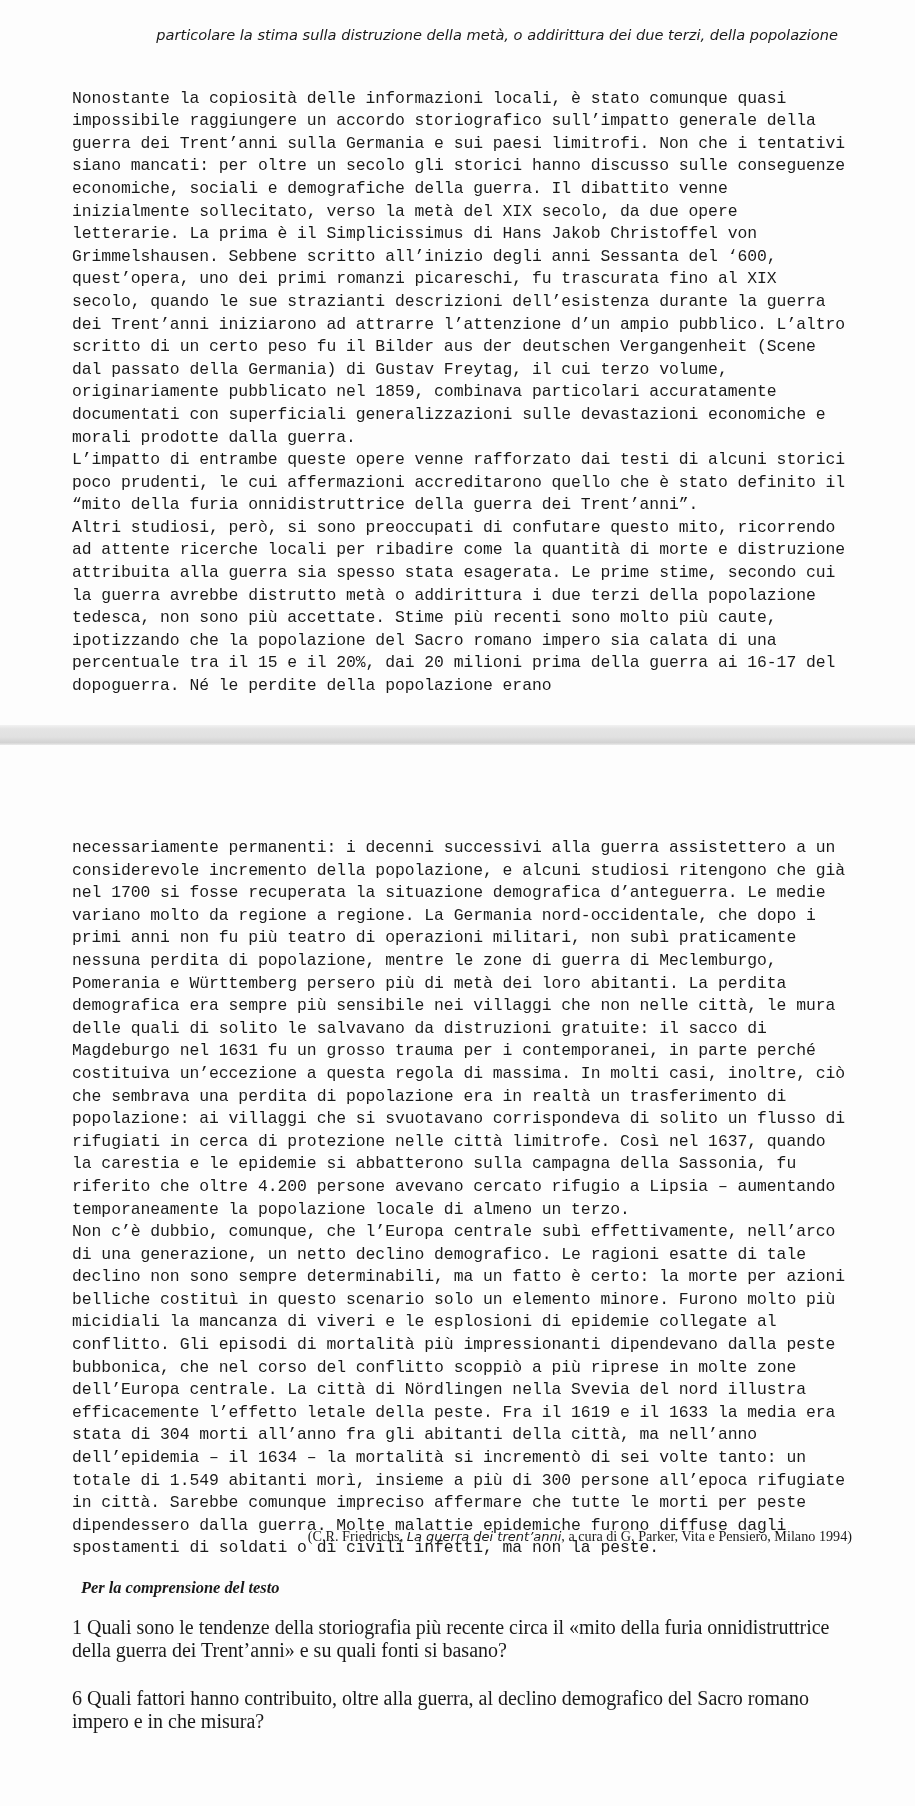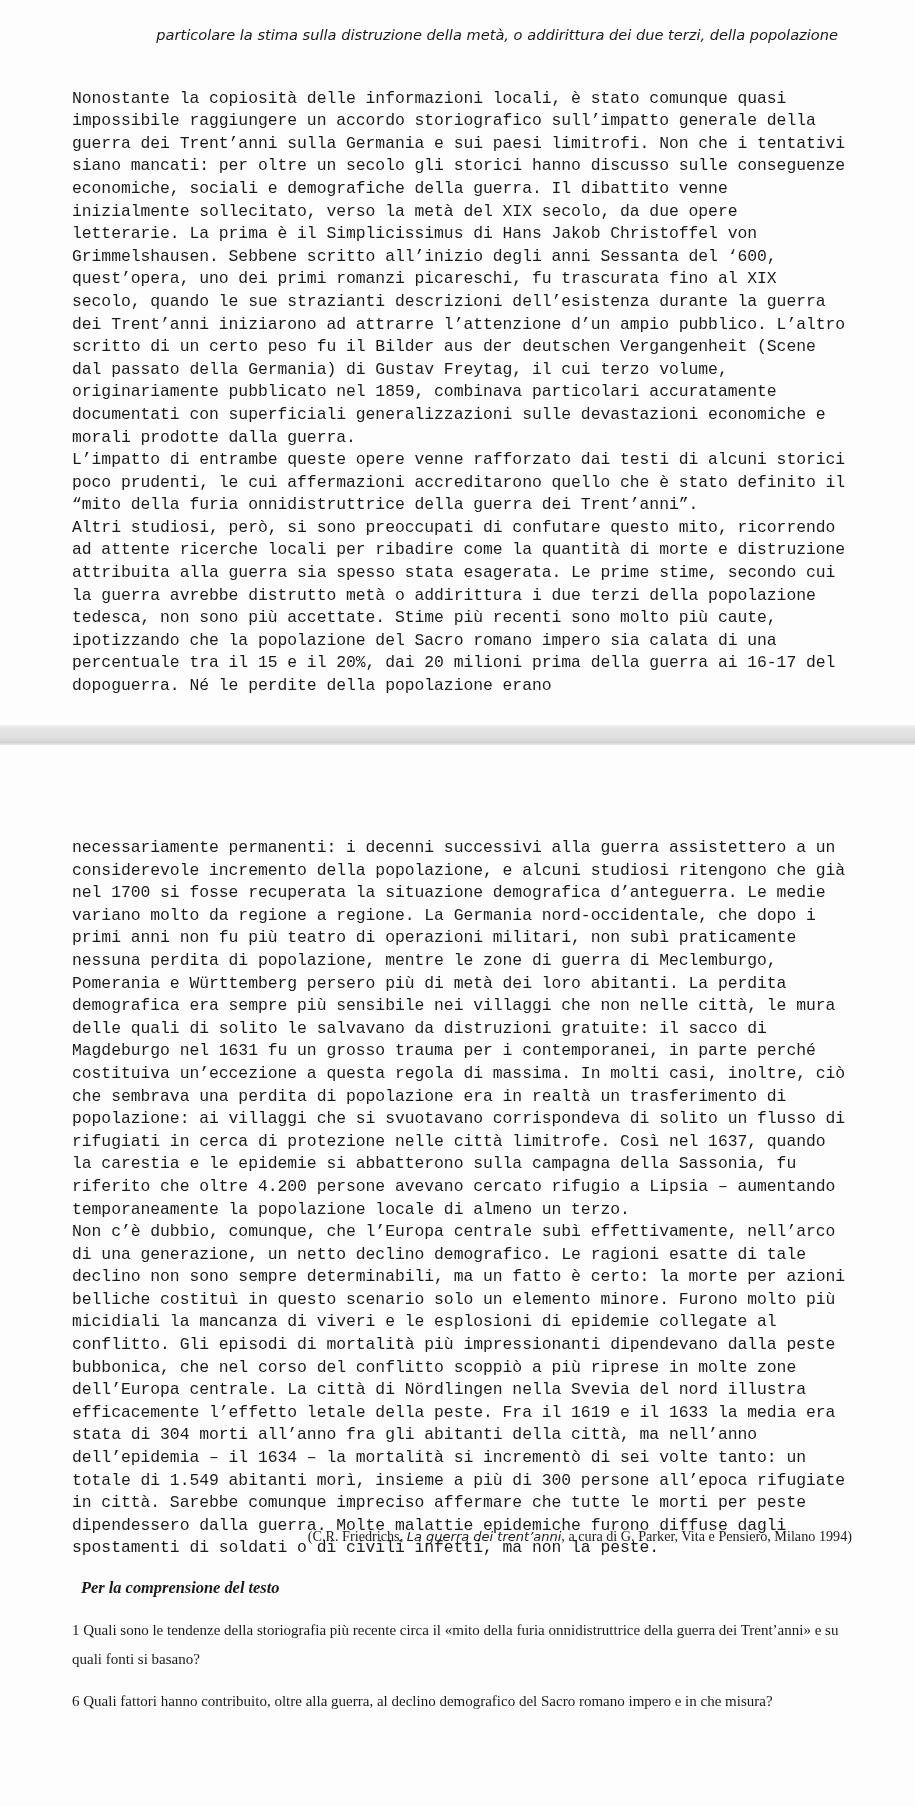--- a/index.html
+++ b/index.html
@@ -69,22 +69,22 @@
     font-weight: bold;
     font-size: 16.4px;
     line-height: 22px;
     margin: 13px;
     font-style: italic;
   }
   .question {
     position: absolute;
     left: 72px;
     width: 782px;
-    font-size: 15px;
-    line-height: 29px;
+    font-size: 20px;
+    line-height: 23px;
     margin: 0;
   }
 </style>
 </head>
 <body>
 
 <div class="page page-1">
   <div class="content" style="top: 8px;">
     <p class="italic-sans">particolare la stima sulla distruzione della metà, o addirittura dei due terzi, della popolazione</p>
     <div style="height: 25px;"></div>

